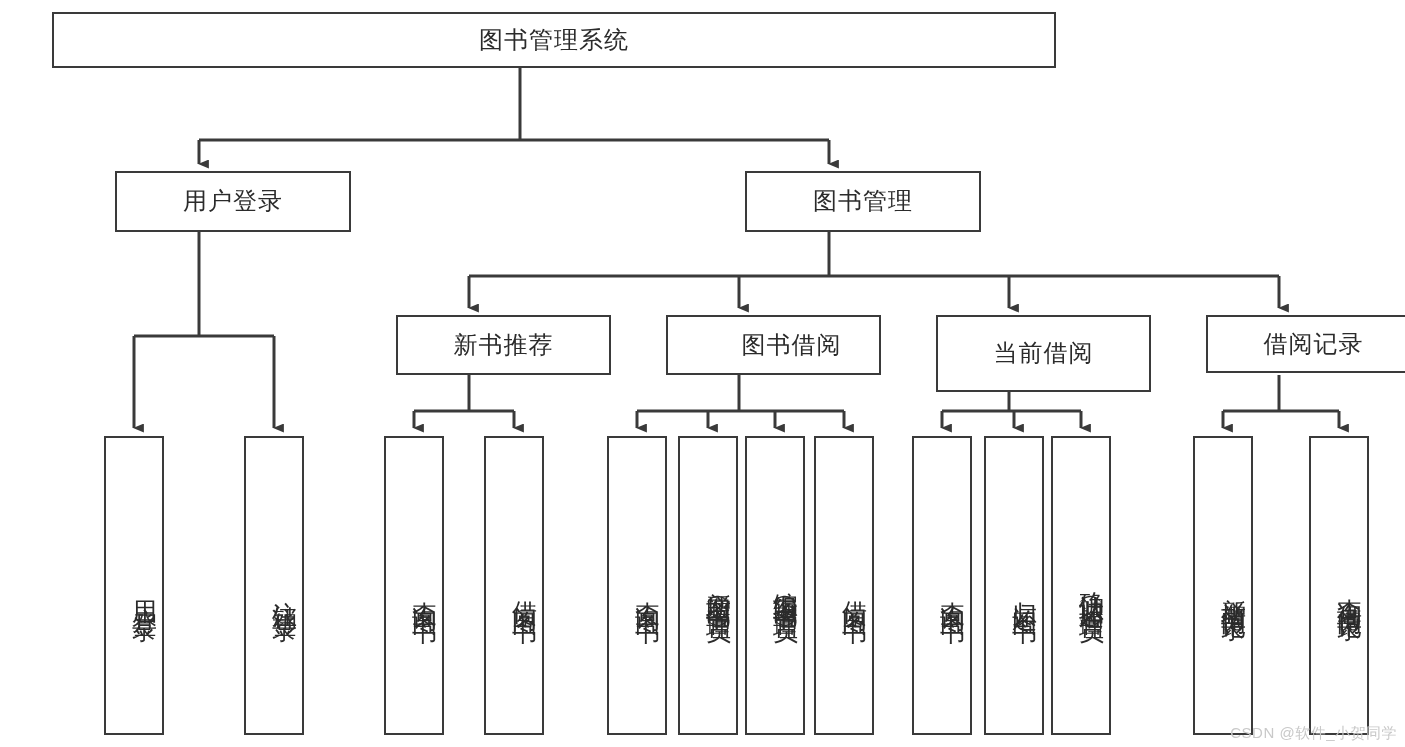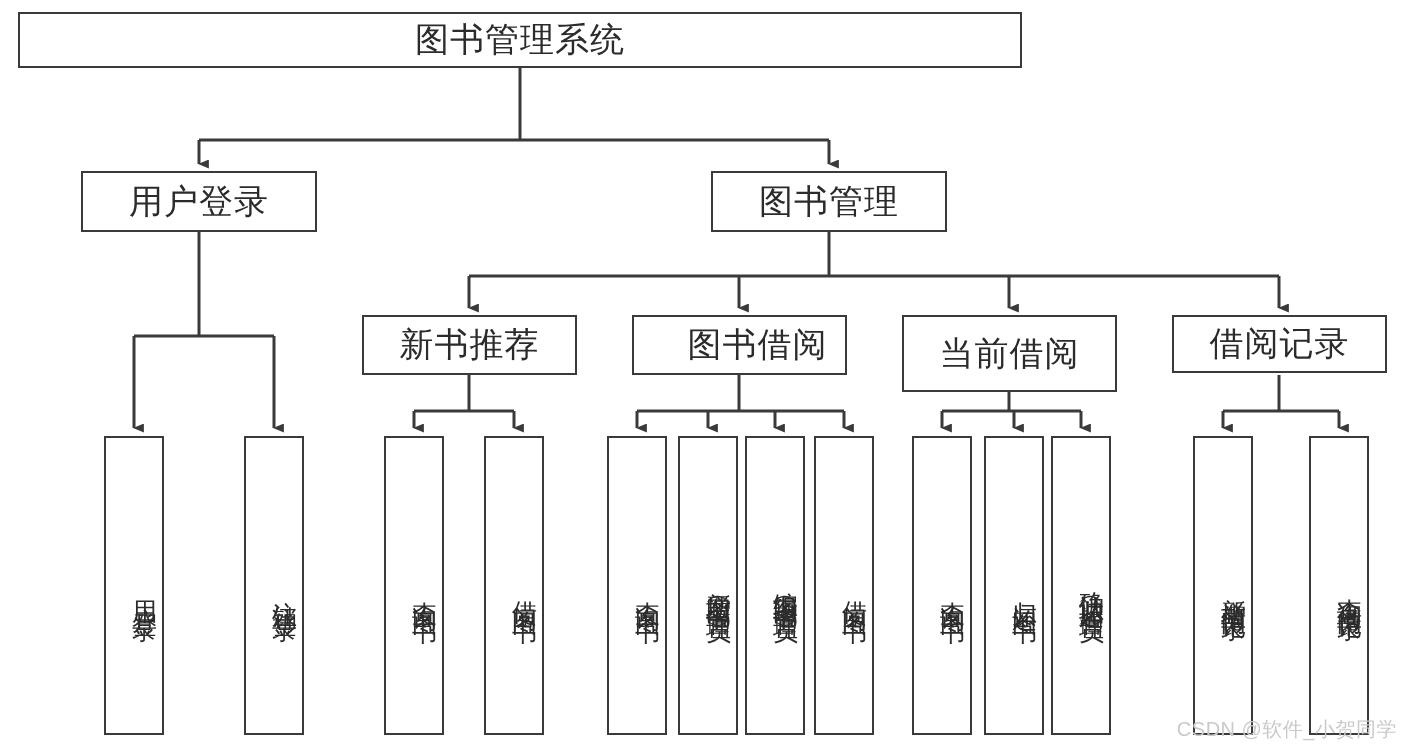--- a/index.html
+++ b/index.html
@@ -29,23 +29,24 @@
     position: absolute;
     box-sizing: border-box;
     border: 2.5px solid #3a3a3a;
     background: #ffffff;
     display: flex;
     align-items: center;
     justify-content: center;
     color: #2b2b2b;
   }
   .node.horizontal {
-    font-size: 34px;
+    font-size: 24px;
     line-height: 1.1;
     letter-spacing: 1px;
+    margin-left: 34px;
   }
   .node.vertical {
     writing-mode: vertical-rl;
     text-orientation: upright;
     font-size: 25px;
     letter-spacing: 6px;
     align-items: flex-start;
     justify-content: center;
     padding-top: 14px;
   }
@@ -54,21 +55,21 @@
     letter-spacing: 4px;
   }
   .node-label {
     display: block;
     white-space: pre;
   }
   .watermark {
     position: absolute;
     right: 8px;
     bottom: 4px;
-    font-size: 20px;
+    font-size: 15px;
     color: #c9c9c9;
     letter-spacing: 0.5px;
     white-space: nowrap;
   }
 </style>
 </head>
 <body>
 
 <div id="diagram-root">
 

